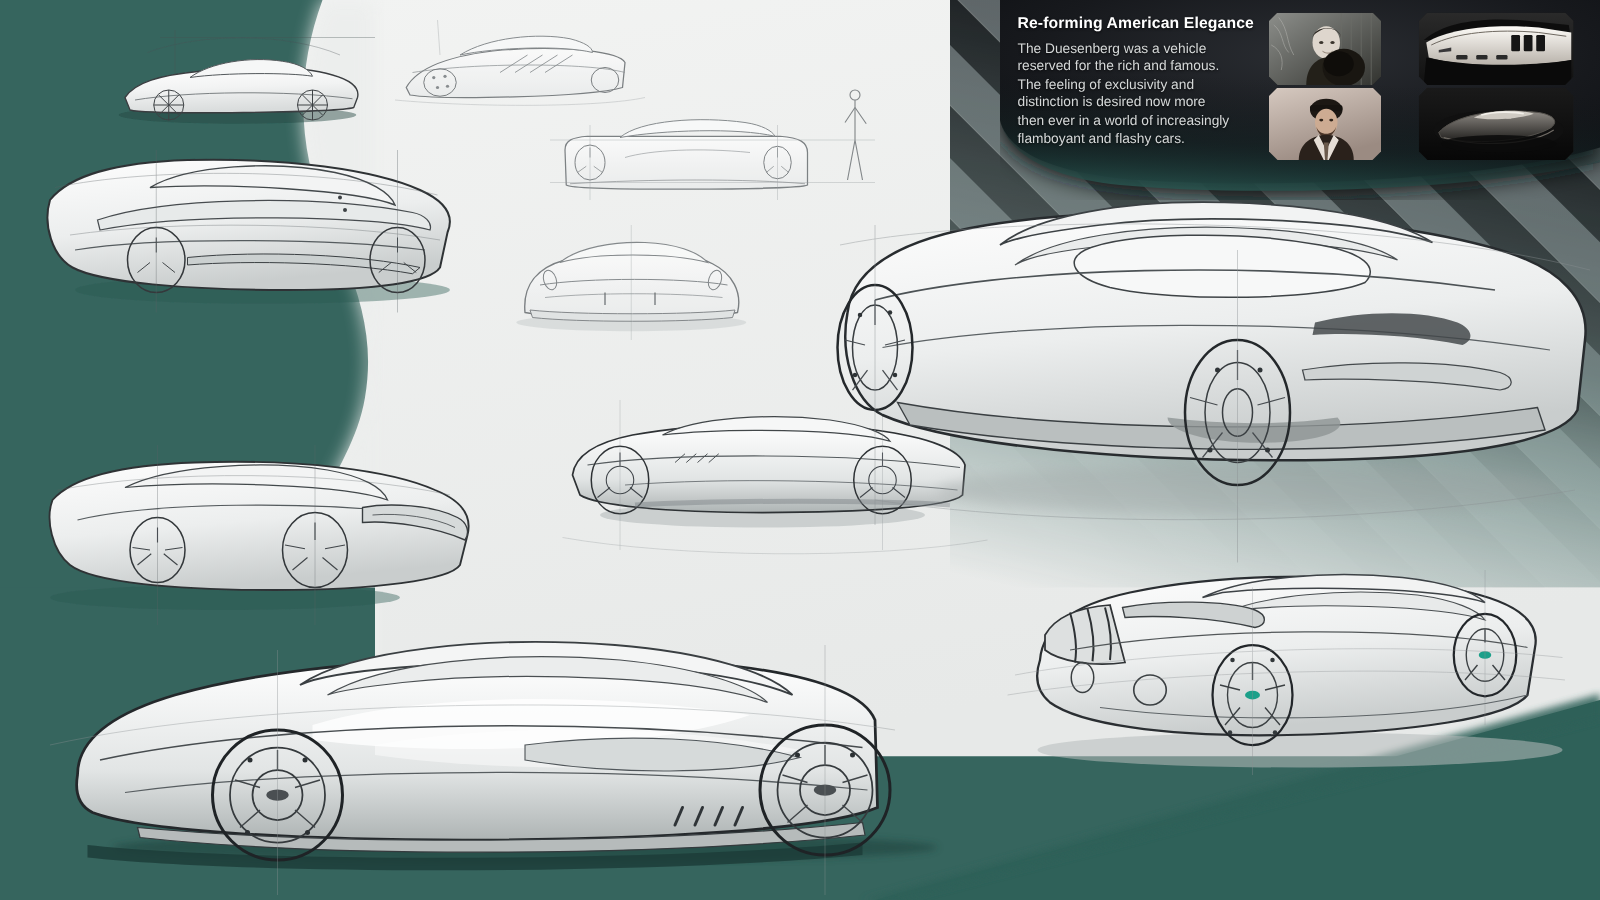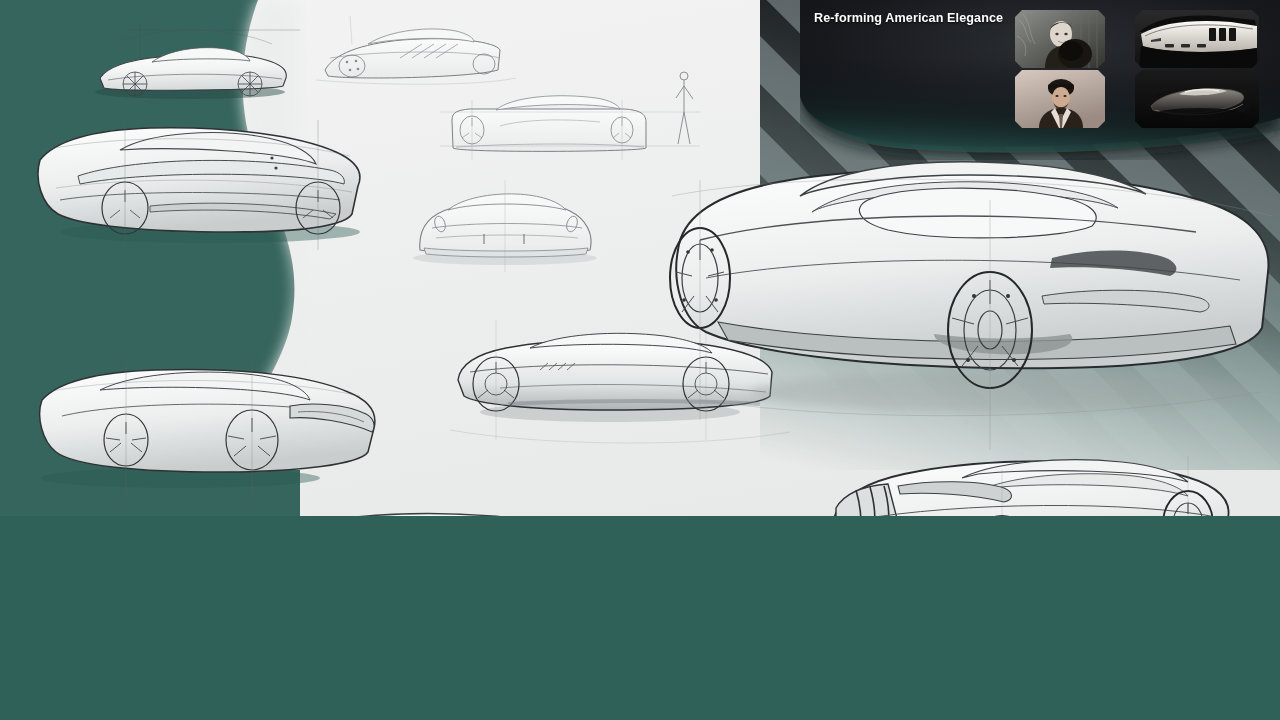--- a/index.html
+++ b/index.html
@@ -3,21 +3,21 @@
 <meta charset="utf-8">
 <title>Design Board</title>
 <style>
   * { margin:0; padding:0; box-sizing:border-box; }
   html, body {
     width:1280px; height:720px; overflow:hidden;
     font-family:"Liberation Sans", sans-serif;
     background:#2f6159;
   }
   #board {
-    position:relative; width:1280px; height:516px; overflow:hidden;
+    position:relative; width:1280px; height:720px; overflow:hidden;
     background:#7f1d1d;
   }
   .layer { position:absolute; inset:0; }
   svg.layer { display:block; }
 
   
   #info-panel {
     position:absolute; left:800px; top:0; width:480px; height:160px;
     z-index:40; pointer-events:none;
   }
@@ -538,20 +538,26 @@
             <feGaussianBlur stdDeviation="9"></feGaussianBlur>
           </filter>
       </defs>
       <path d="M0 0 L480 0 L480 128 C 400 150, 240 160, 120 152 C 48 147, 8 130, 0 104 Z" fill="url(#panelGlow)" filter="url(#panelBlur)"></path>
       <path d="M0 0 L480 0 L480 118 C 400 142, 230 152, 110 144 C 44 139, 6 122, 0 96 Z" fill="url(#panelGlow)"></path>
       <path d="M0 60 L480 60 L480 130 C 380 152, 200 158, 96 148 C 36 142, 4 120, 0 96 Z" fill="url(#panelFadeBottom)"></path>
     </svg>
 
     <div id="info-text">
       <div id="info-title">Re-forming American Elegance</div>
+      <div id="info-body">The Duesenberg was a vehicle
+reserved for the rich and famous.
+The feeling of exclusivity and
+distinction is desired now more
+then ever in a world of increasingly
+flamboyant and flashy cars.</div>
     </div>
 
     <div class="thumbs">
 
       <div class="thumb" id="thumb-portrait-woman">
         <svg viewBox="0 0 90 58" preserveAspectRatio="xMidYMid slice">
           <defs>
             <linearGradient id="tw1" x1="0" y1="0" x2="1" y2="1">
               <stop offset="0" stop-color="#8d8f8b"></stop>
                 <stop offset="1" stop-color="#32332f"></stop>

